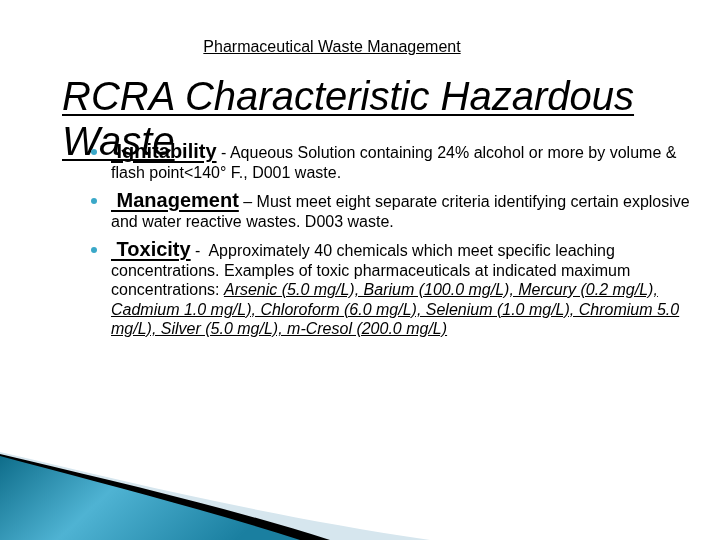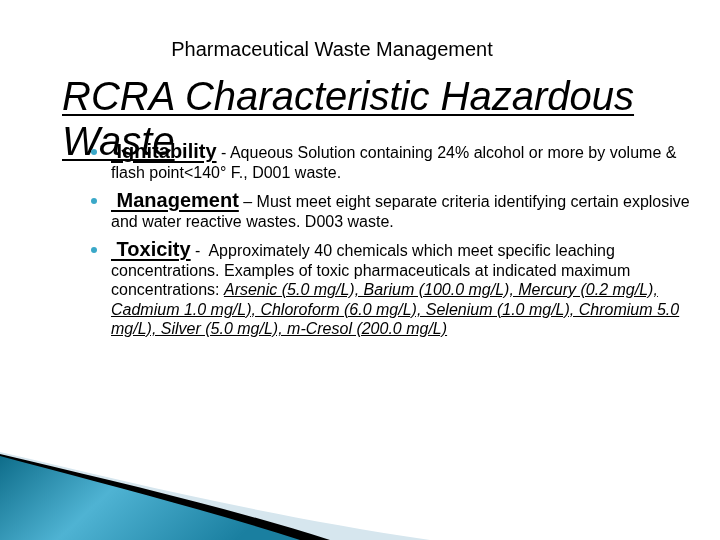--- a/index.html
+++ b/index.html
@@ -5,21 +5,21 @@
     html, body { margin: 0; padding: 0; }
     body {
       width: 720px; height: 540px; position: relative; overflow: hidden;
       background: #ffffff;
       font-family: "Liberation Sans", sans-serif;
       color: #000;
     }
     .swoosh { position: absolute; left: 0; top: 0; width: 720px; height: 540px; z-index: 0; }
     .header {
       position: absolute; top: 38px; left: 0; width: 664px;
-      text-align: center; font-size: 20px; z-index: 1;
+      text-align: center; font-size: 16px; z-index: 1; text-decoration: underline;
     }
     .title {
       position: absolute; top: 74px; left: 62px;
       font-size: 40px; font-style: italic; text-decoration: underline;
       text-decoration-thickness: 2px; text-underline-offset: 4px;
       z-index: 1; letter-spacing: 0;
     }
     .bullets {
       position: absolute; top: 129px; left: 78px; width: 610px;
       list-style: none; margin: 13px; padding: 0; z-index: 1;

